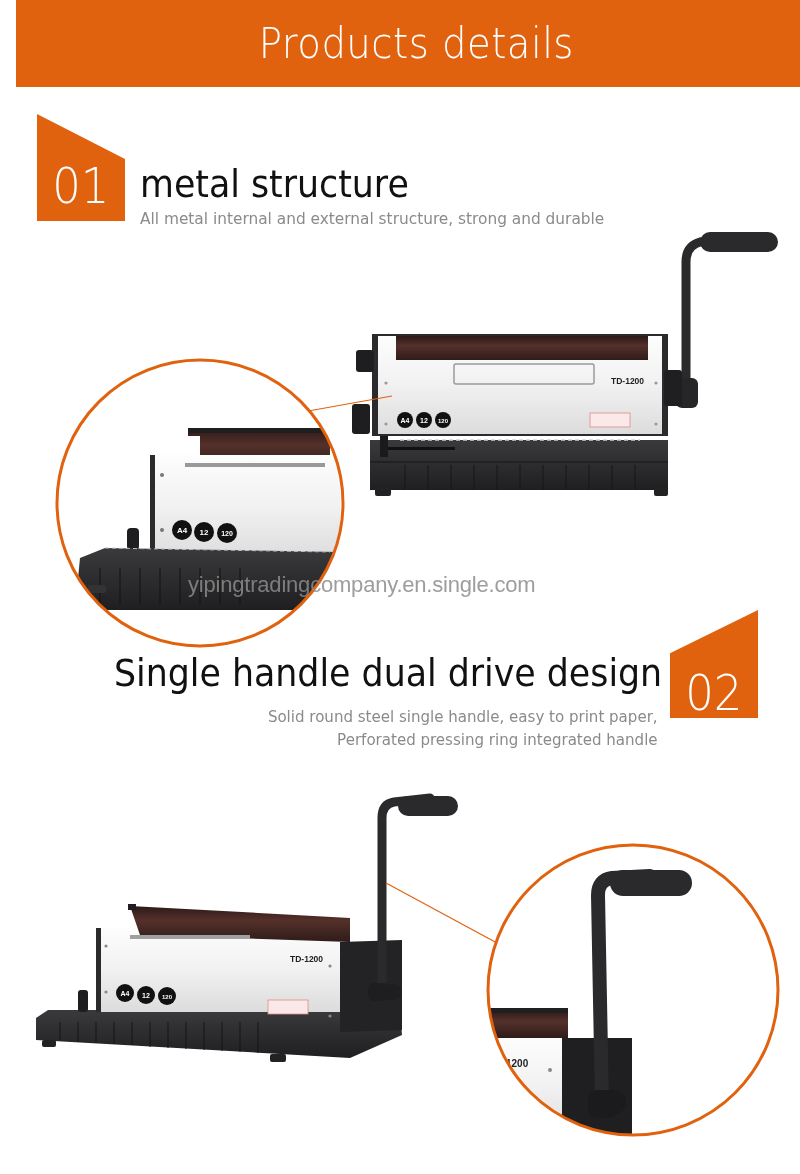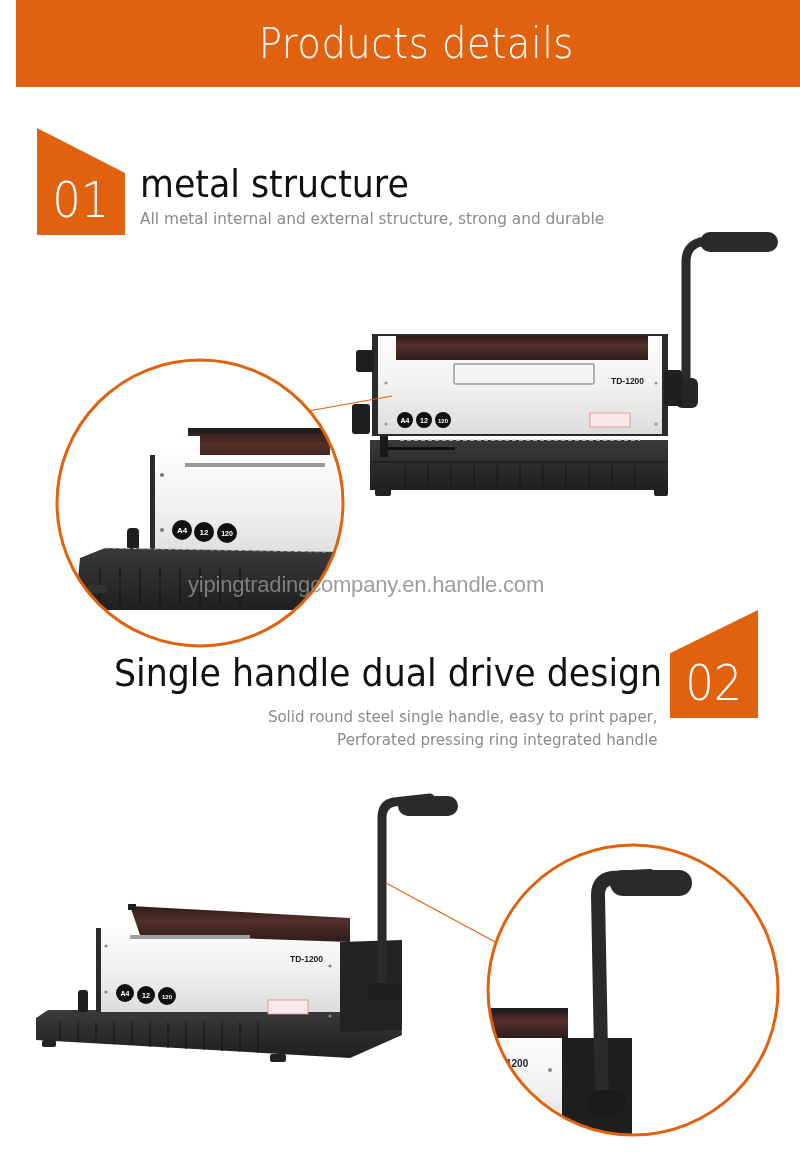--- a/index.html
+++ b/index.html
@@ -17,28 +17,28 @@
       transform: scaleX(0.92);
     }
 
     .num-badge {
       position: absolute; background: #e0620f;
       display: flex; align-items: flex-end; justify-content: center;
       color: #fff; font-weight: 300; font-family: "DejaVu Sans", sans-serif;
     }
     .num-badge span { transform: scaleX(0.9); display: inline-block; line-height: 1; }
     .badge-01 {
-      left: 37px; top: 128px; width: 88px; height: 107px;
+      left: 37px; top: 114px; width: 88px; height: 107px;
       clip-path: polygon(0 0, 100% 42%, 100% 100%, 0 100%);
       font-size: 50px; padding-bottom: 10px;
     }
     .badge-02 {
       left: 670px; top: 610px; width: 88px; height: 108px;
       clip-path: polygon(0 40%, 100% 0, 100% 100%, 0 100%);
-      font-size: 50px; padding-bottom: 10px;
+      font-size: 50px; 
     }
 
     .sec1-title {
       position: absolute; left: 140px; top: 163px;
       font-size: 37px; color: #111; font-weight: 400;
       font-family: "DejaVu Sans", sans-serif; transform: scaleX(0.94); transform-origin: left;
       white-space: nowrap;
     }
     .sec1-sub {
       position: absolute; left: 140px; top: 209px;
@@ -264,21 +264,21 @@
 
       <path d="M 602 1105 L 598 895 Q 598 880 612 878 L 650 876" stroke="#2a2a2c" stroke-width="14" fill="none" stroke-linecap="round"></path>
       <rect x="610" y="870" width="82" height="26" rx="13" fill="#2a2a2c"></rect>
       <rect x="588" y="1090" width="30" height="28" rx="9" fill="#1b1b1d"></rect>
       <circle cx="614" cy="1102" r="12" fill="#1b1b1d"></circle>
     </g>
     <circle cx="633" cy="990" r="145" fill="none" stroke="#e0620f" stroke-width="3"></circle>
   </g>
 </svg>
 
-<div class="watermark">yipingtradingcompany.en.handle.com</div>
+<div class="watermark">yipingtradingcompany.en.single.com</div>
 
 <div class="sec2-title">Single handle dual drive design</div>
 <div class="num-badge badge-02">
   <span>02</span>
 </div>
 <div class="sec2-sub">
   <div>Solid round steel single handle, easy to print paper,</div>
   <div>Perforated pressing ring integrated handle</div>
 </div>
 

